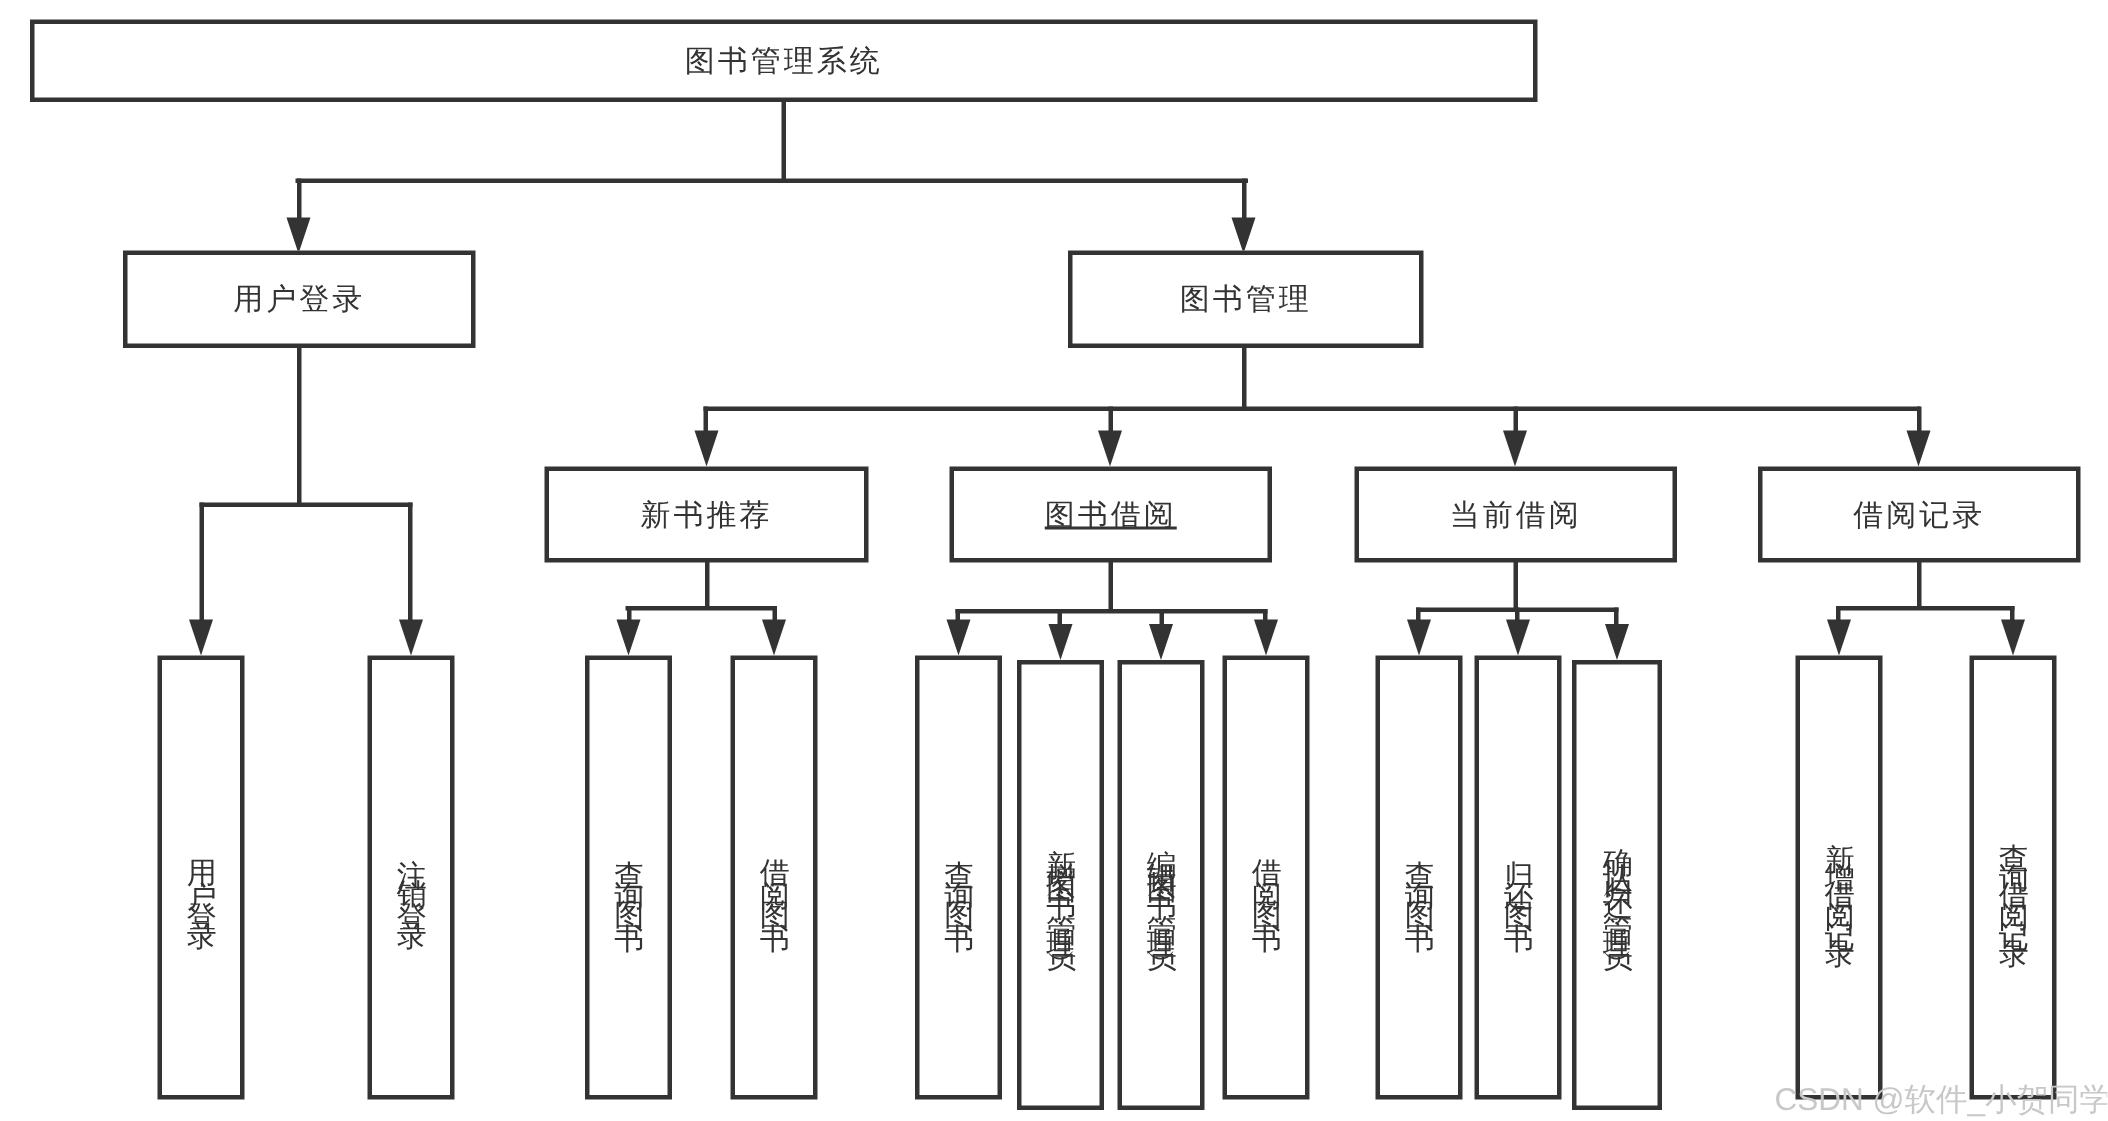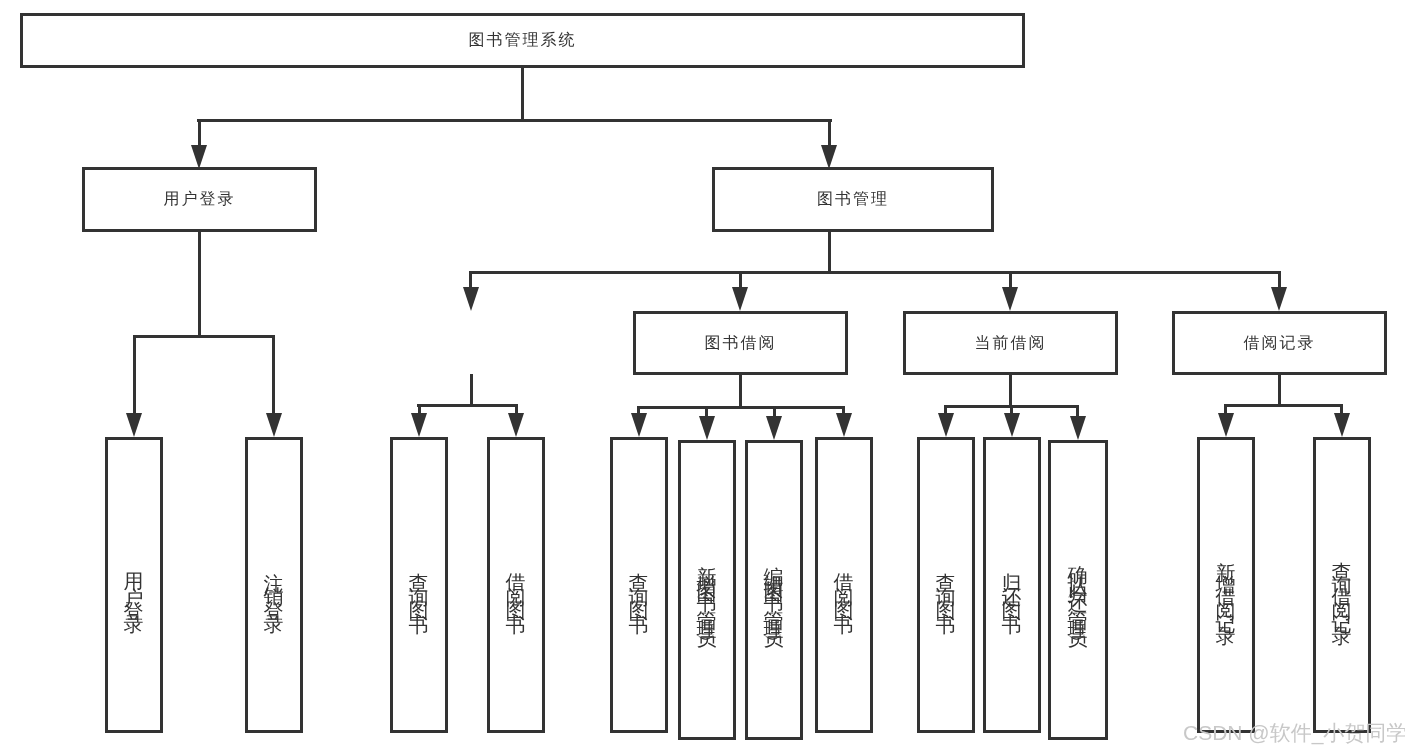--- a/index.html
+++ b/index.html
@@ -16,21 +16,21 @@
   .box {
     position: absolute;
     box-sizing: border-box;
     border: 3px solid #333333;
     background: #ffffff;
     display: flex;
     align-items: center;
     justify-content: center;
   }
   .hlabel {
-    font-size: 16px;
+    font-size: 20px;
     letter-spacing: 2px;
     color: #333333;
     white-space: nowrap;
   }
   .vlabel {
     writing-mode: vertical-rl;
     text-orientation: mixed;
     font-size: 20px;
     letter-spacing: 14px;
     color: #333333;
@@ -72,21 +72,21 @@
   <div class="vl" style="left:521px; top:68px;  height:53px;"></div>
   <div class="hl" style="left:197px; top:119px; width:635px;"></div>
   <div class="vl" style="left:198px; top:119px; height:30px;"></div>
   <div class="arr" style="left:191px; top:145px;"></div>
   <div class="vl" style="left:828px; top:119px; height:30px;"></div>
   <div class="arr" style="left:821px; top:145px;"></div>
 
   <div class="box" style="left:82px; top:167px; width:235px; height:65px;">
     <span class="hlabel">用户登录</span>
   </div>
-  <div class="box" style="left:712px; top:167px; width:282px; height:65px;">
+  <div class="box" style="left:712px; top:167px; width:237px; height:65px;">
     <span class="hlabel">图书管理</span>
   </div>
 
   <div class="vl" style="left:198px; top:232px; height:105px;"></div>
   <div class="hl" style="left:133px; top:335px; width:142px;"></div>
   <div class="vl" style="left:133px; top:335px; height:80px;"></div>
   <div class="arr" style="left:126px; top:413px;"></div>
   <div class="vl" style="left:272px; top:335px; height:80px;"></div>
   <div class="arr" style="left:266px; top:413px;"></div>
 
@@ -94,21 +94,24 @@
   <div class="hl" style="left:469px; top:271px; width:811px;"></div>
   <div class="vl" style="left:469px; top:271px; height:20px;"></div>
   <div class="arr" style="left:463px; top:287px;"></div>
   <div class="vl" style="left:739px; top:271px; height:20px;"></div>
   <div class="arr" style="left:732px; top:287px;"></div>
   <div class="vl" style="left:1009px; top:271px; height:20px;"></div>
   <div class="arr" style="left:1002px; top:287px;"></div>
   <div class="vl" style="left:1278px; top:271px; height:20px;"></div>
   <div class="arr" style="left:1271px; top:287px;"></div>
 
-  <div class="box" style="left:633px; top:311px; width:215px; height:64px;">
+  <div class="box" style="left:363px; top:311px; width:216px; height:64px;">
+    <span class="hlabel">新书推荐</span>
+  </div>
+  <div class="box" style="left:633px; top:311px; width:215px; height:64px;text-decoration:underline;">
     <span class="hlabel">图书借阅</span>
   </div>
   <div class="box" style="left:1172px; top:311px; width:215px; height:64px;">
     <span class="hlabel">借阅记录</span>
   </div>
   <div class="box" style="left:903px; top:311px; width:215px; height:64px;">
     <span class="hlabel">当前借阅</span>
   </div>
 
   <div class="vl" style="left:470px; top:374px; height:32px;"></div>

